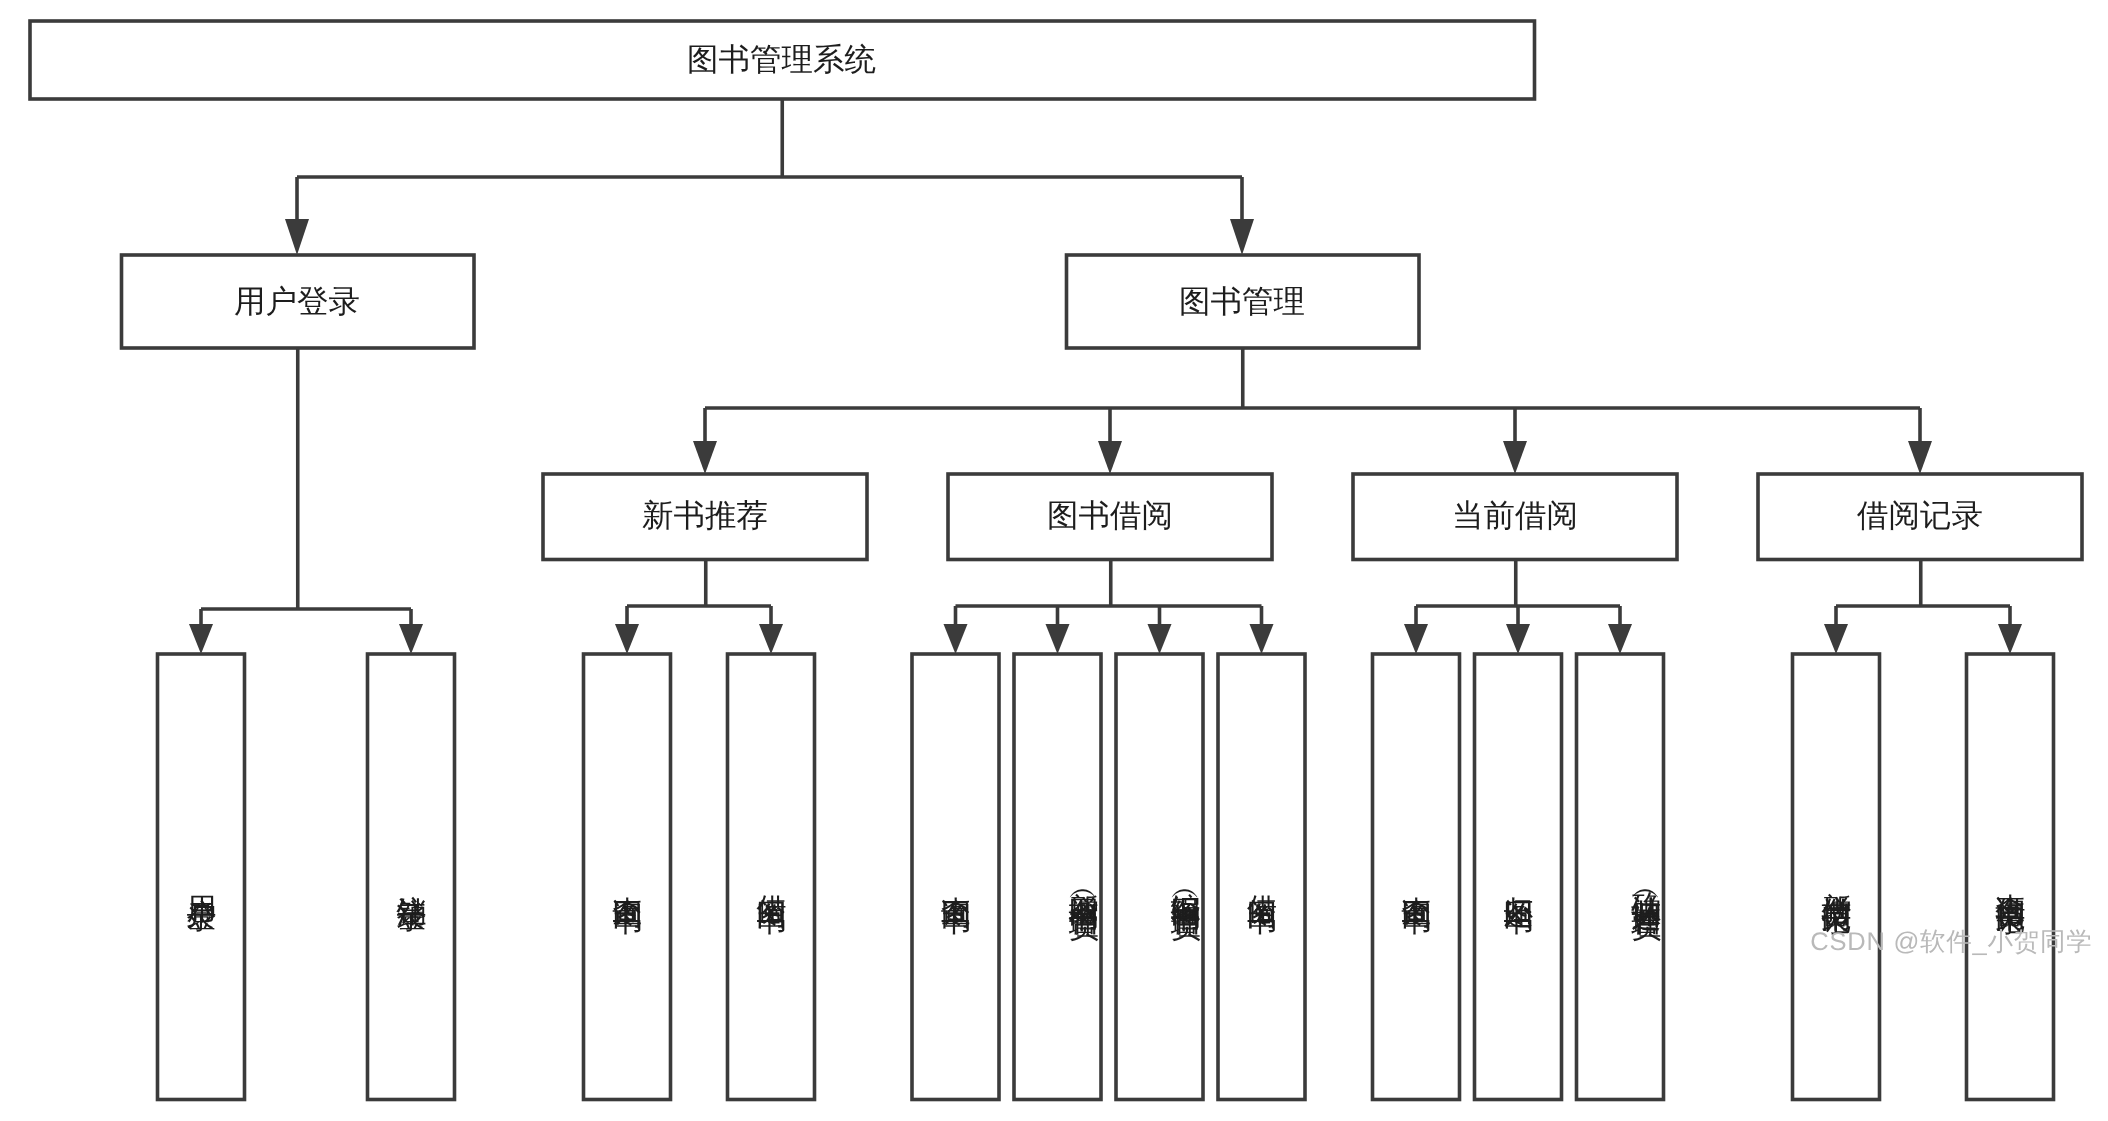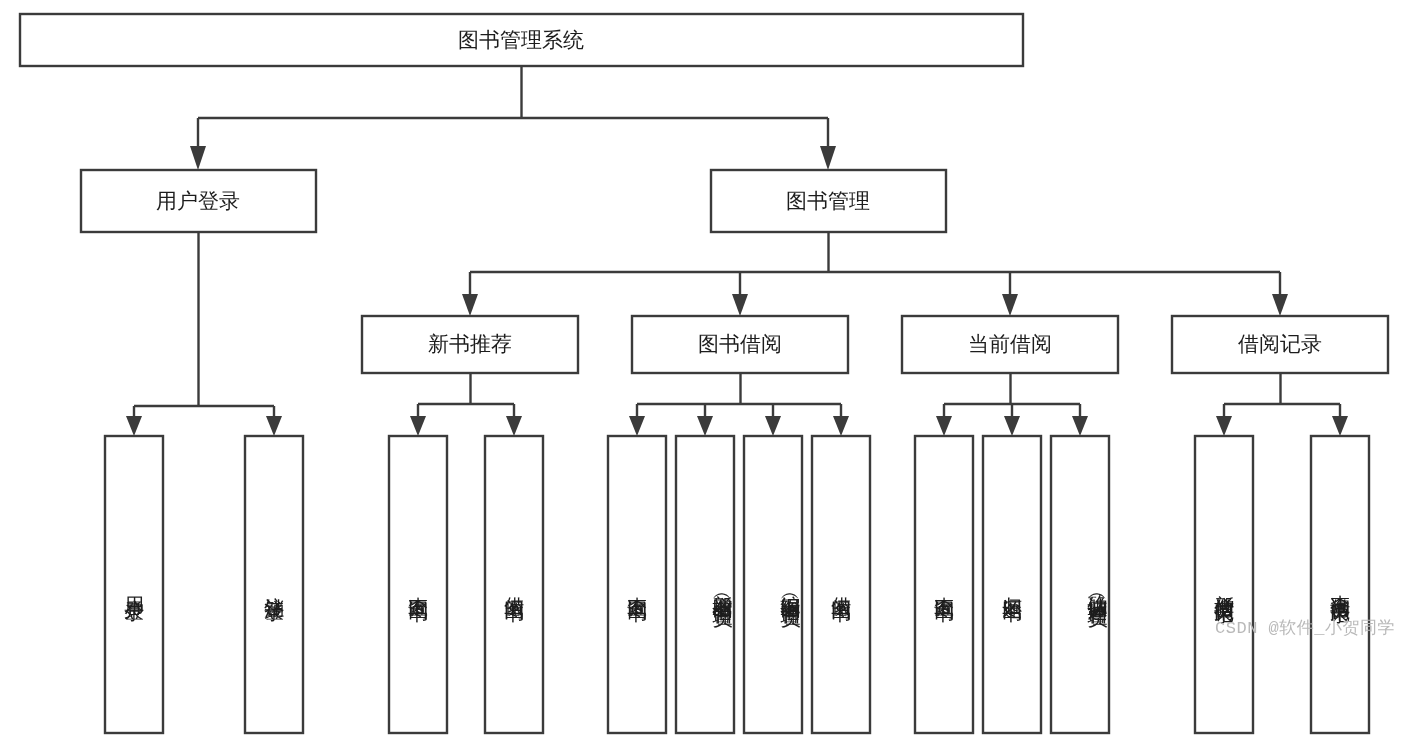--- a/index.html
+++ b/index.html
@@ -60,21 +60,21 @@
     line-height: 1.18;
     letter-spacing: 2px;
     color: #1d1d1d;
     white-space: nowrap;
     pointer-events: none;
   }
   .watermark {
     position: absolute;
     right: 10px;
     bottom: 8px;
-    font-family: Liberation Mono, monospace;
+    font-family: Liberation Sans, sans-serif;
     font-size: 17px;
     color: #b9b9b9;
     letter-spacing: 0.5px;
     white-space: nowrap;
   }
 </style>
 </head>
 <body>
 
 <div id="diagram-root">

